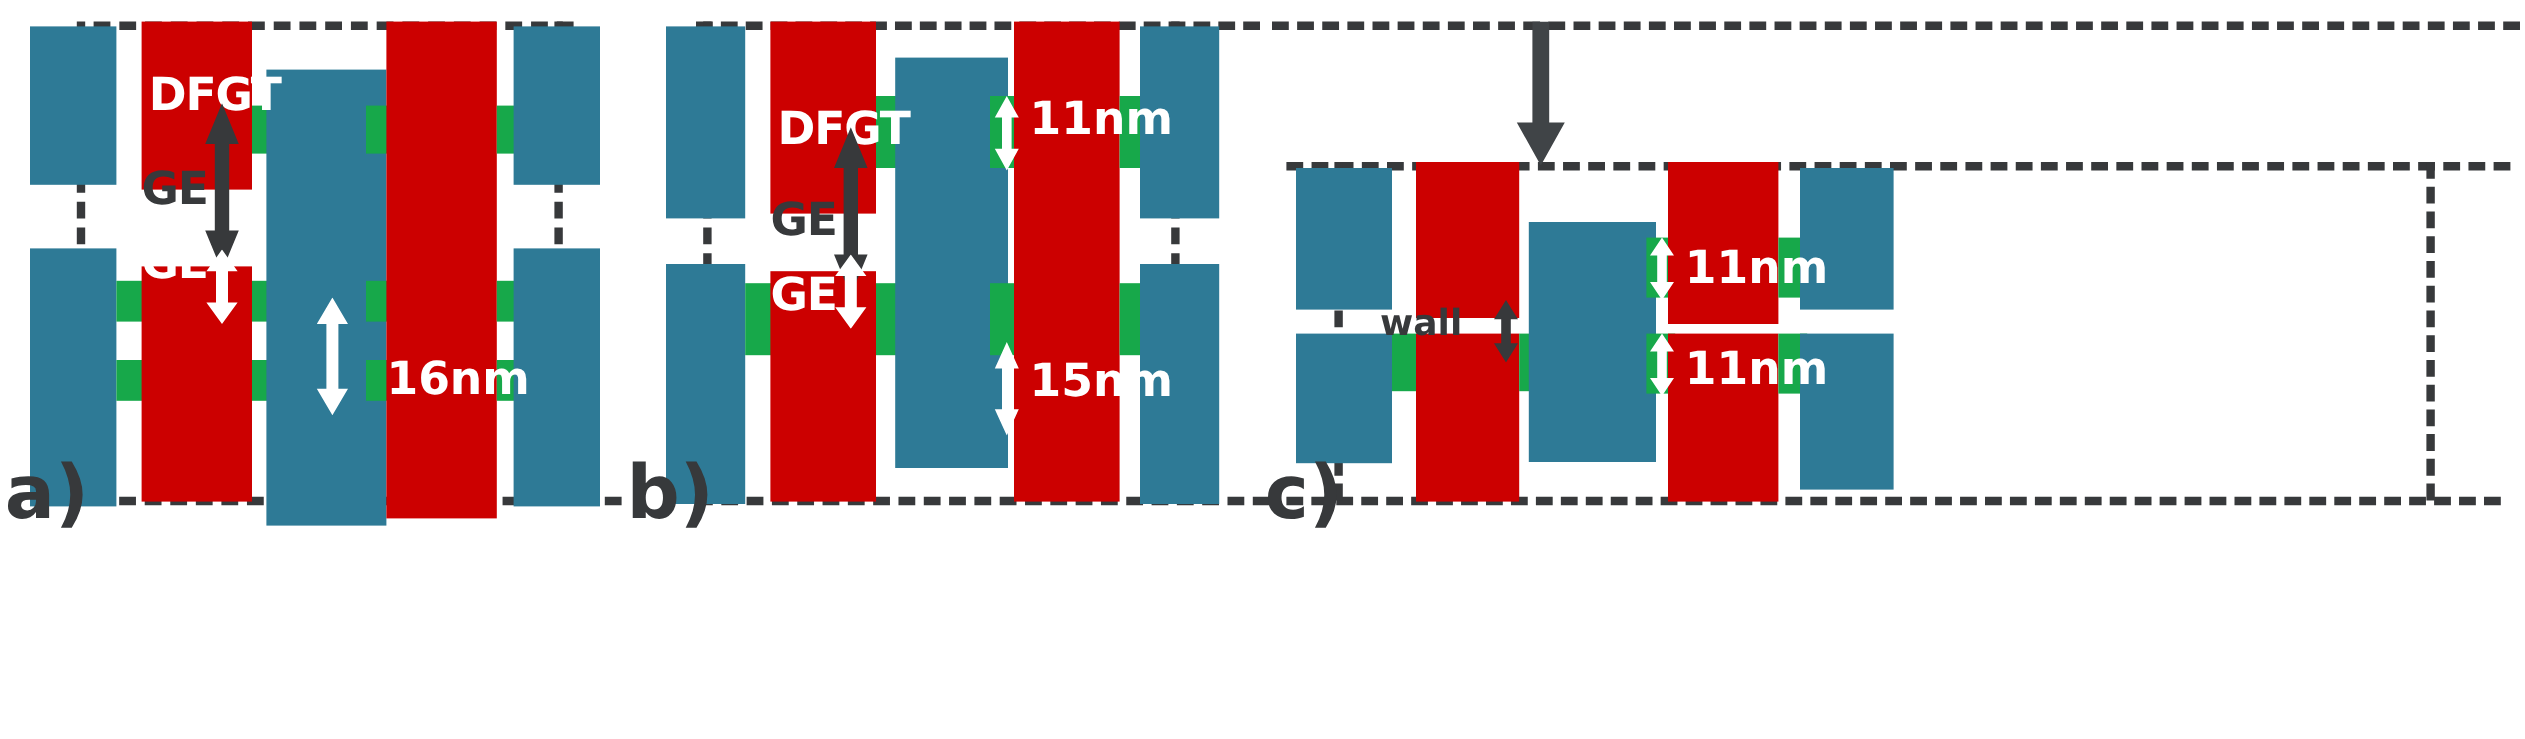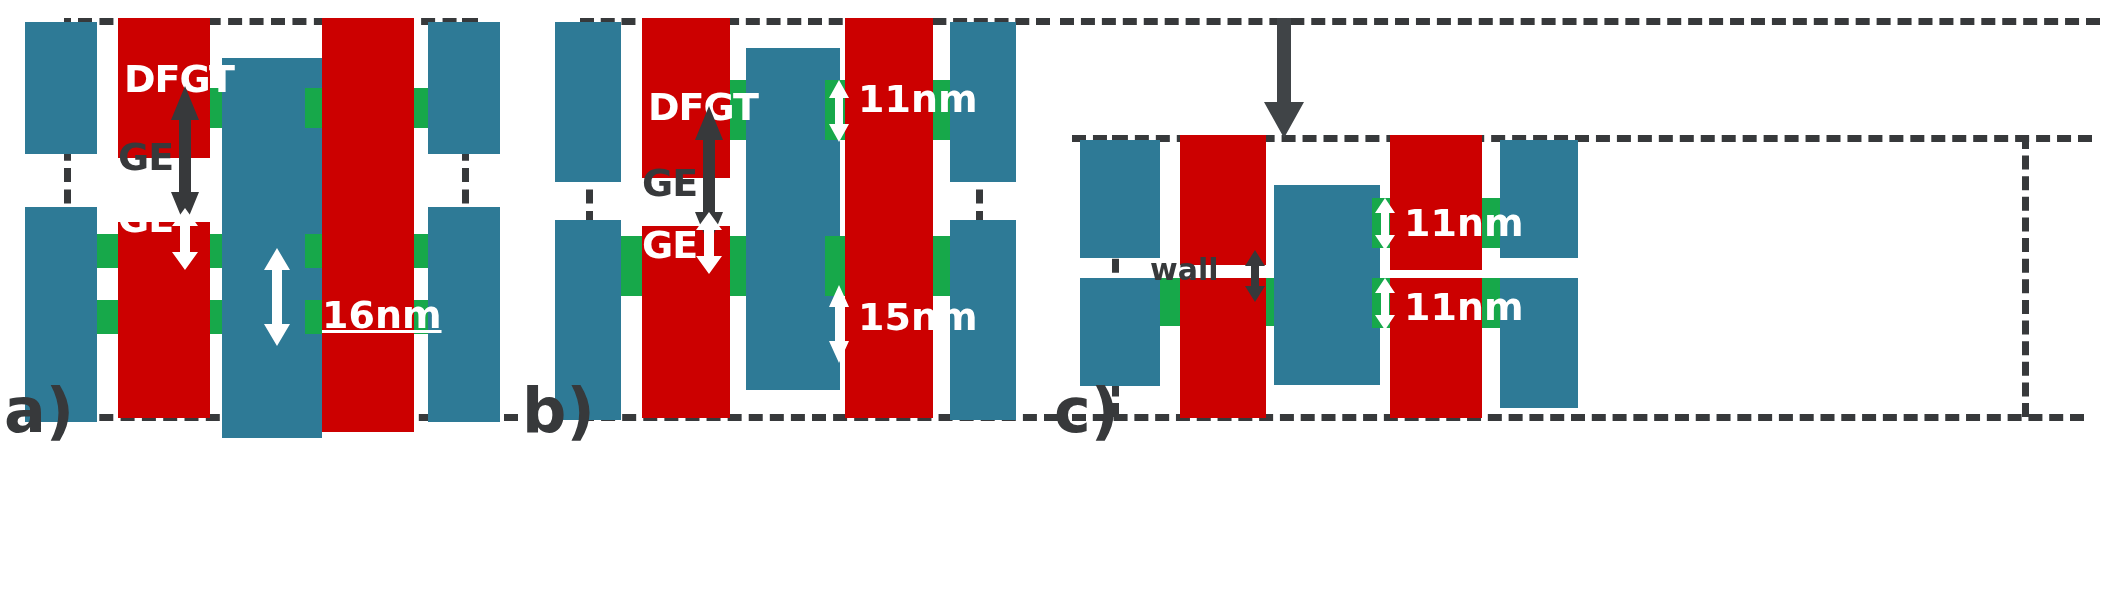--- a/index.html
+++ b/index.html
@@ -84,21 +84,21 @@
     <div class="tx tx-dark t-ge" style="left:118px;top:138px;">GE</div>
 
     <svg class="ar" style="left:166px;top:208px;" width="38" height="62" viewBox="0 0 38 62">
       <polygon points="19,0 32,18 24,18 24,44 32,44 19,62 6,44 14,44 14,18 6,18" fill="#ffffff"></polygon>
     </svg>
     <div class="tx tx-white t-ge" style="left:118px;top:200px;">GE</div>
 
     <svg class="ar" style="left:258px;top:248px;" width="38" height="98" viewBox="0 0 38 98">
       <polygon points="19,0 32,22 24,22 24,76 32,76 19,98 6,76 14,76 14,22 6,22" fill="#ffffff"></polygon>
     </svg>
-    <div class="tx tx-white t-dim" style="left:322px;top:296px;text-decoration:underline;">16nm</div>
+    <div class="tx tx-white t-dim" style="left:322px;top:296px;">16nm</div>
 
     <div class="plabel" style="left:4px;top:380px;">a)</div>
   </div>
 
   <div class="panel" style="left:520px;width:540px;">
 
     <div class="hline" style="left:60px;top:18px;width:470px;"></div>
     <div class="hline" style="left:60px;top:414px;width:478px;"></div>
     <div class="vline" style="left:66px;top:18px;height:400px;"></div>
     <div class="vline" style="left:456px;top:18px;height:400px;"></div>

